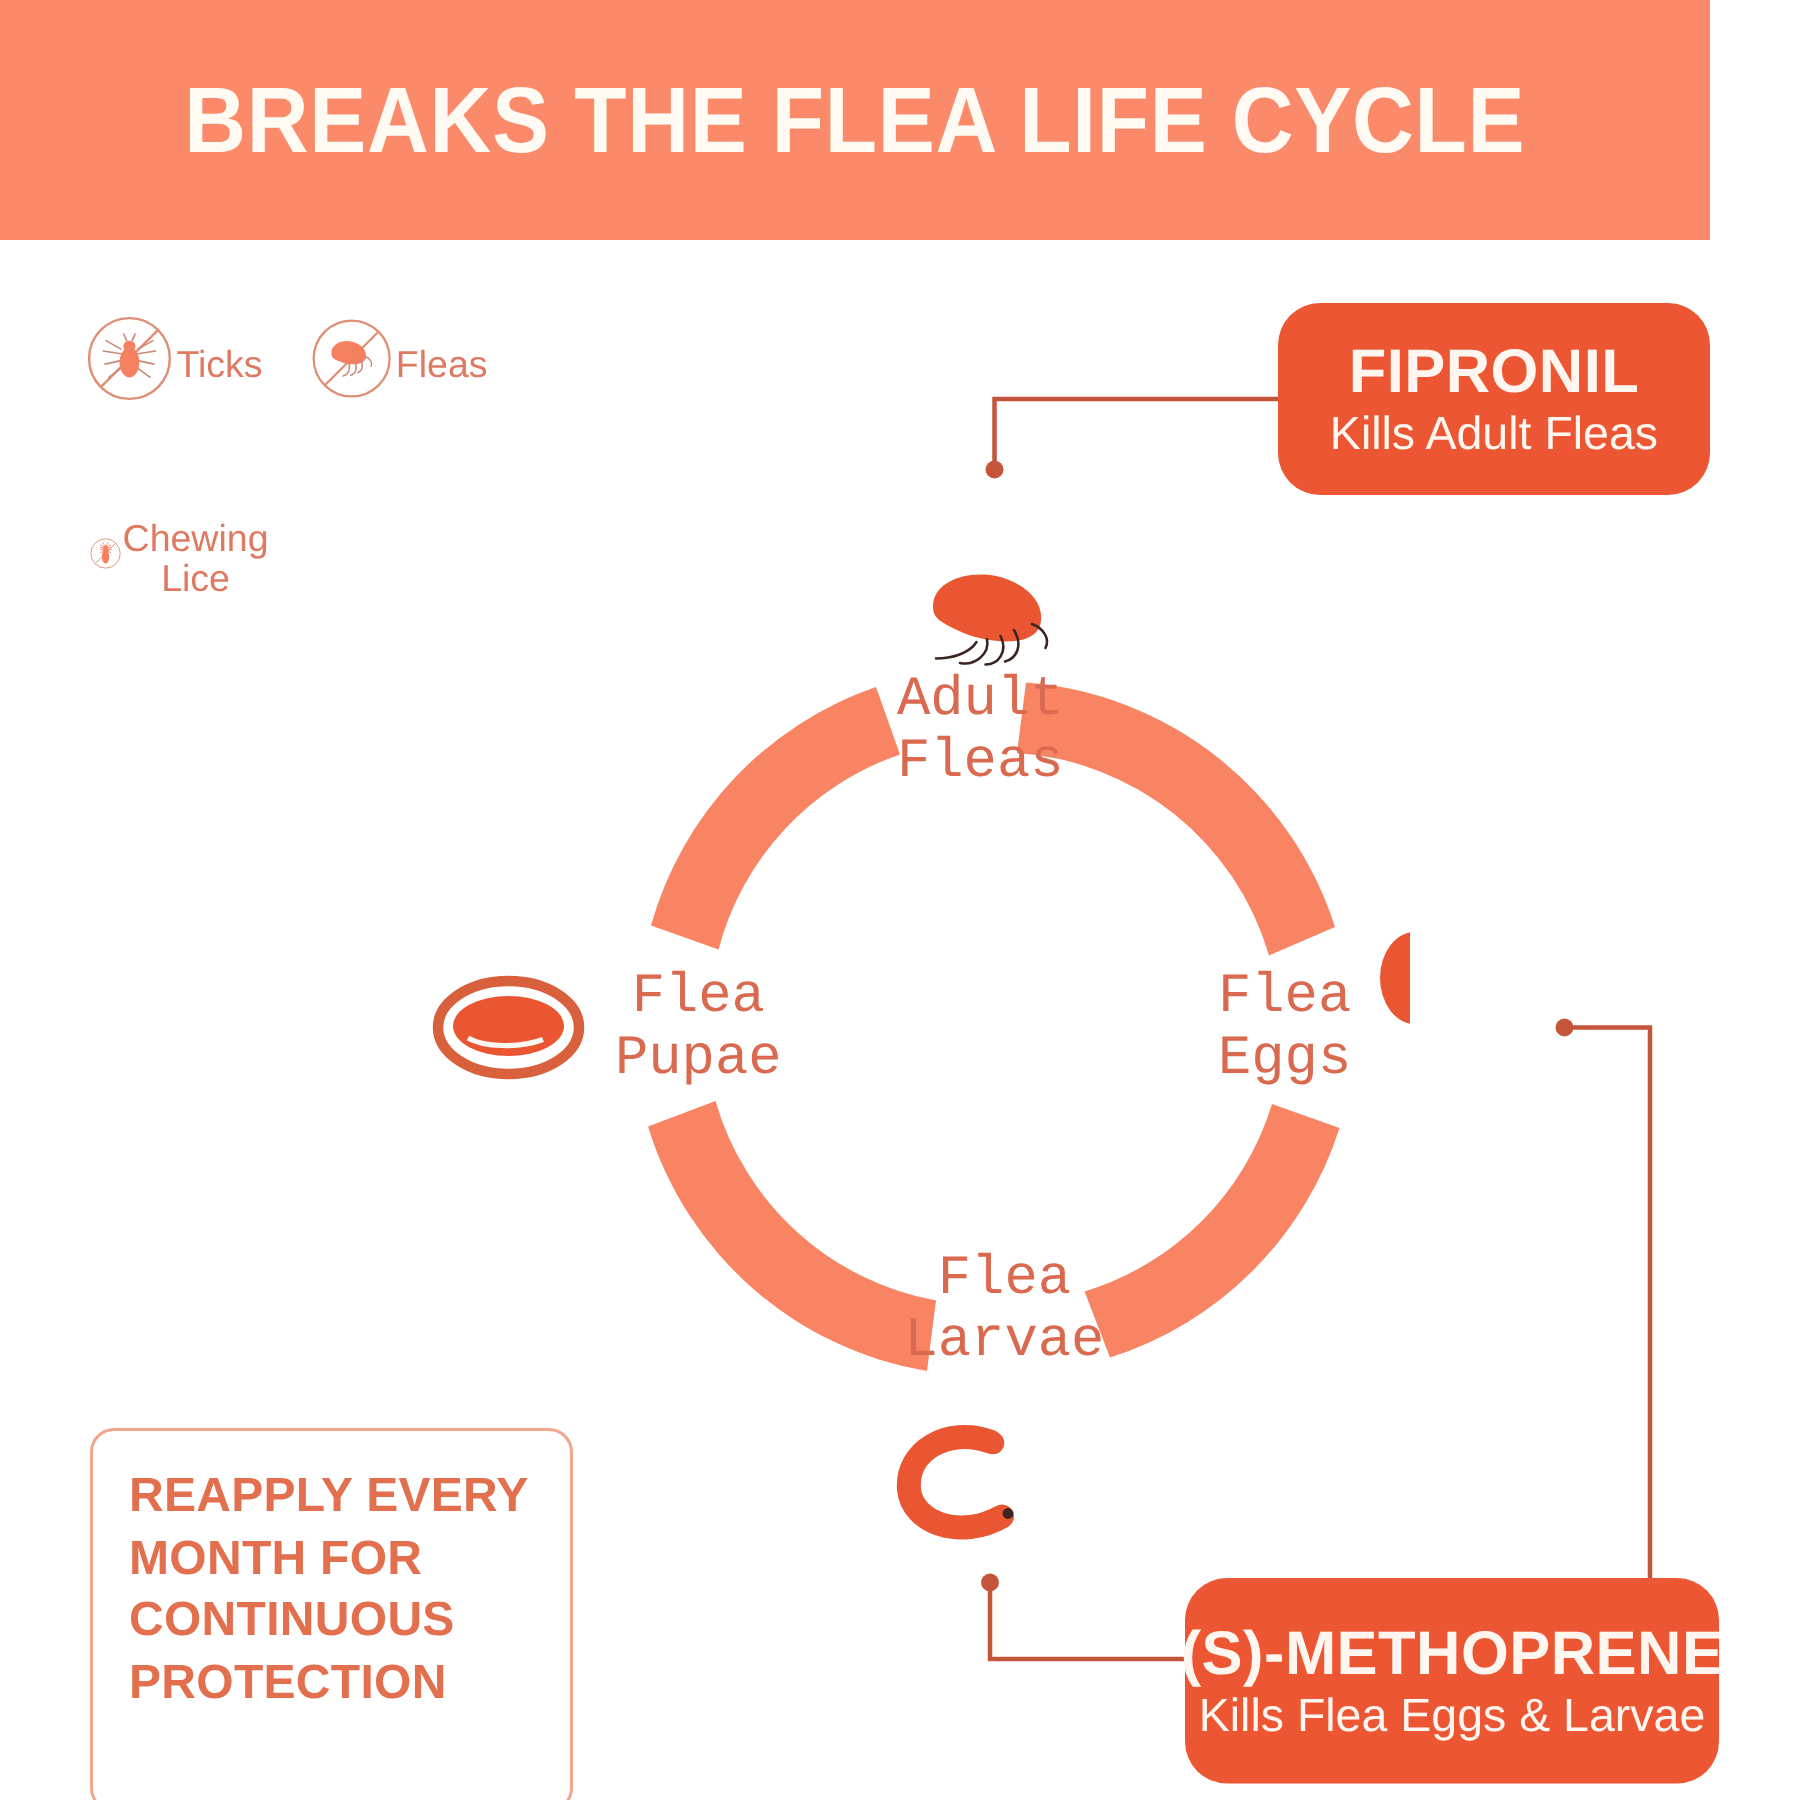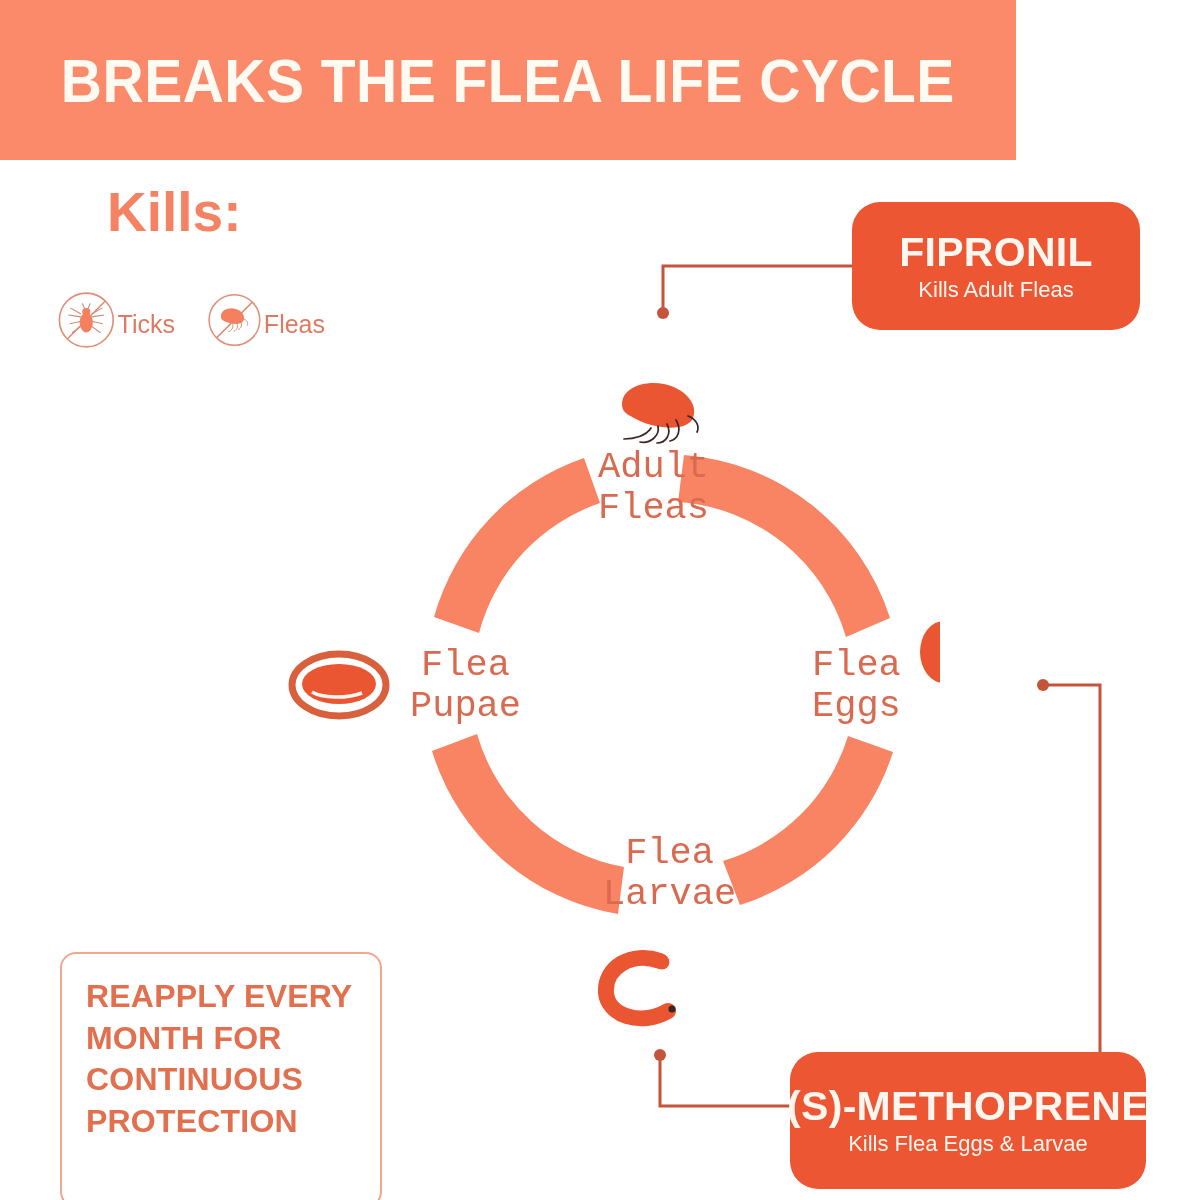--- a/index.html
+++ b/index.html
@@ -13,21 +13,21 @@
     font-family: "Liberation Sans", sans-serif;
     overflow: hidden;
     position: relative;
   }
 
   
   #header-banner {
     position: absolute;
     left: 0;
     top: 0;
-    width: 1016px;
+    width: 1140px;
     height: 160px;
     background: #fa8a69;
     display: flex;
     align-items: center;
     justify-content: center;
   }
   #header-title {
     color: #fffaf2;
     font-family: "Liberation Sans Narrow", "Liberation Sans", sans-serif;
     font-weight: bold;
@@ -114,21 +114,21 @@
   }
   .callout-title {
     font-family: "Liberation Sans Narrow", "Liberation Sans", sans-serif;
     font-weight: bold;
     font-size: 41px;
     letter-spacing: 0.3px;
     line-height: 1.05;
     white-space: nowrap;
   }
   .callout-sub {
-    font-size: 22px;
+    font-size: 31px;
     margin-top: 4px;
     line-height: 1.05;
     white-space: nowrap;
   }
   #callout-fipronil {
     left: 852px;
     top: 202px;
     width: 288px;
     height: 128px;
   }
@@ -172,21 +172,20 @@
   }
 </style>
 </head>
 <body>
 
 <div id="header-banner">
   <div id="header-title">BREAKS THE FLEA LIFE CYCLE</div>
 </div>
 
 <div id="kills-panel">
-  <div id="kills-heading">Kills:</div>
 
   <div class="kills-row">
 
     <div class="kill-item">
       <svg class="kill-icon" viewBox="0 0 100 100">
         <circle cx="50" cy="50" r="43" fill="none" stroke="#e08f77" stroke-width="2.6"></circle>
         <line x1="20" y1="80" x2="80" y2="20" stroke="#e08f77" stroke-width="2.6"></line>
         <g fill="none" stroke="#c98a74" stroke-width="1.7" stroke-linecap="round">
           <path d="M41 40 L25 31 M41 45 L22 42 M42 52 L24 56 M43 59 L28 70"></path>
           <path d="M59 40 L75 31 M59 45 L78 42 M58 52 L76 56 M57 59 L72 70"></path>
@@ -207,20 +206,38 @@
           <path d="M60 52 C64 58 62 64 57 66"></path>
           <path d="M54 55 C57 62 54 68 49 69"></path>
           <path d="M47 56 C49 63 45 69 40 70"></path>
           <path d="M66 48 C71 50 74 55 72 59"></path>
         </g>
       </svg>
       <div class="kill-label">Fleas</div>
     </div>
   </div>
 
+  <div class="kills-row" id="kills-row-2">
+
+    <div class="kill-item">
+      <svg class="kill-icon" viewBox="0 0 100 100">
+        <circle cx="50" cy="50" r="43" fill="none" stroke="#e08f77" stroke-width="2.6"></circle>
+        <line x1="20" y1="80" x2="80" y2="20" stroke="#e08f77" stroke-width="2.6"></line>
+        <ellipse cx="50" cy="60" rx="11" ry="19" fill="#f58060"></ellipse>
+        <rect x="43" y="26" width="14" height="22" rx="6" fill="#f58060"></rect>
+        <g stroke="#f58060" stroke-width="2.4" stroke-linecap="round">
+          <path d="M43 29 L35 25 M43 34 L34 32 M43 39 L34 39 M43 44 L35 47"></path>
+          <path d="M57 29 L65 25 M57 34 L66 32 M57 39 L66 39 M57 44 L65 47"></path>
+        </g>
+        <path d="M46 25 L43 18 M54 25 L57 18" stroke="#f58060" stroke-width="2.2" stroke-linecap="round" fill="none"></path>
+      </svg>
+      <div class="kill-label">Chewing
+Lice</div>
+    </div>
+  </div>
 </div>
 
 <svg id="cycle-svg" viewBox="0 0 660 760">
 
   <g>
 
     <path fill="#f88464" d="M 404 155 A 235 235 0 0 1 610 318 L 566 337 A 188 188 0 0 0 398 202 Z"></path>
 
     <path fill="#f88464" d="M 613 452 A 235 235 0 0 1 460 605 L 443 561 A 188 188 0 0 0 568 436 Z"></path>
 

